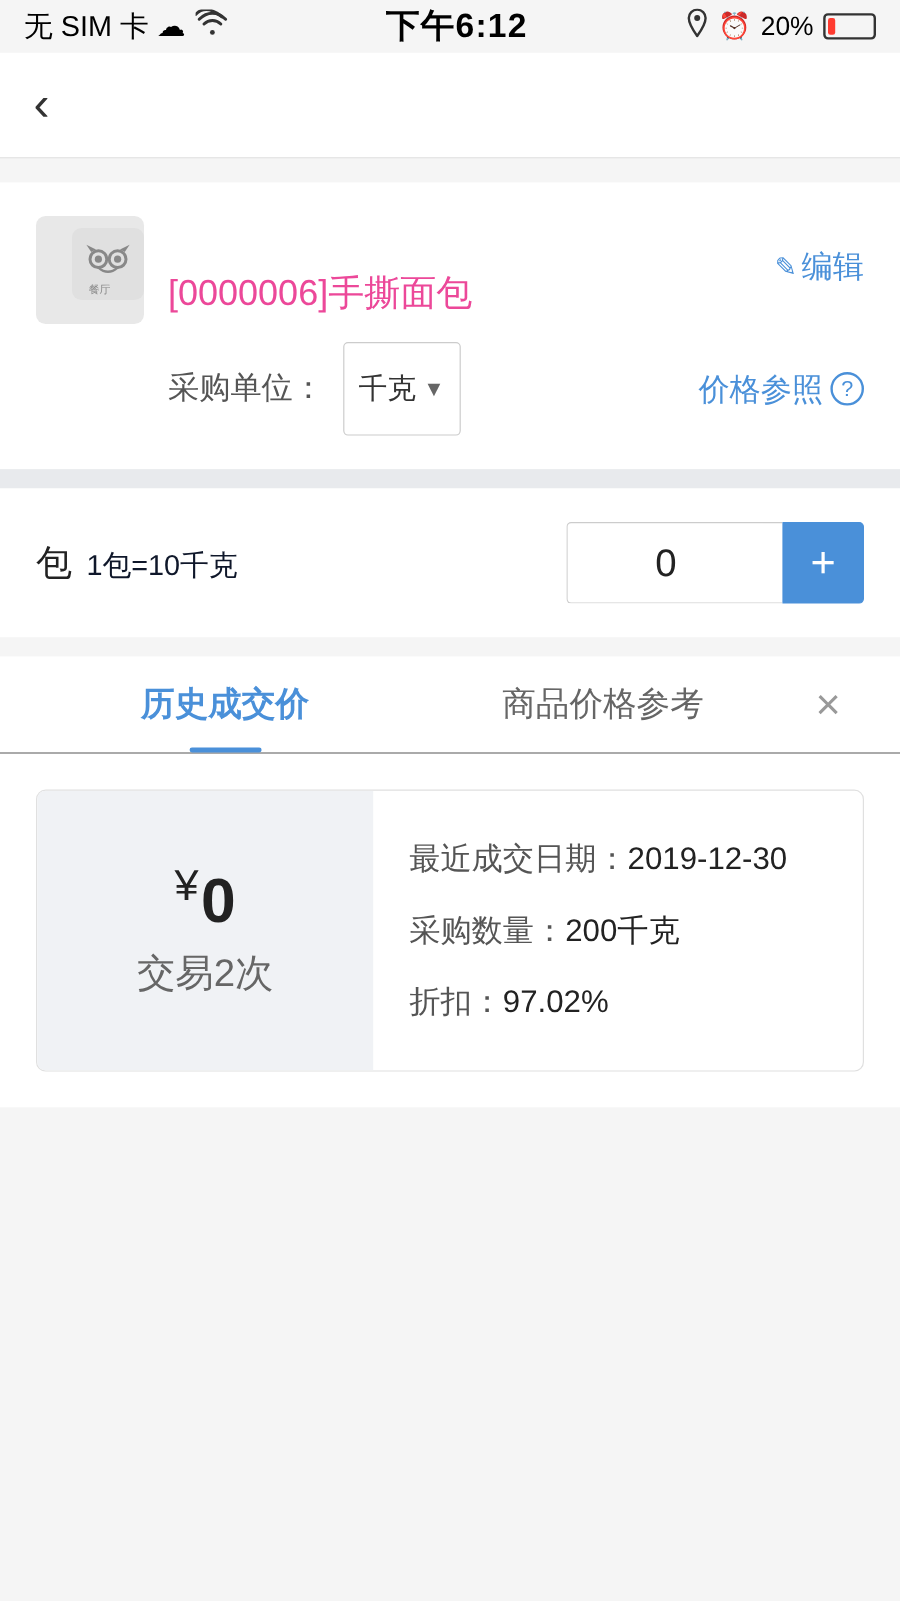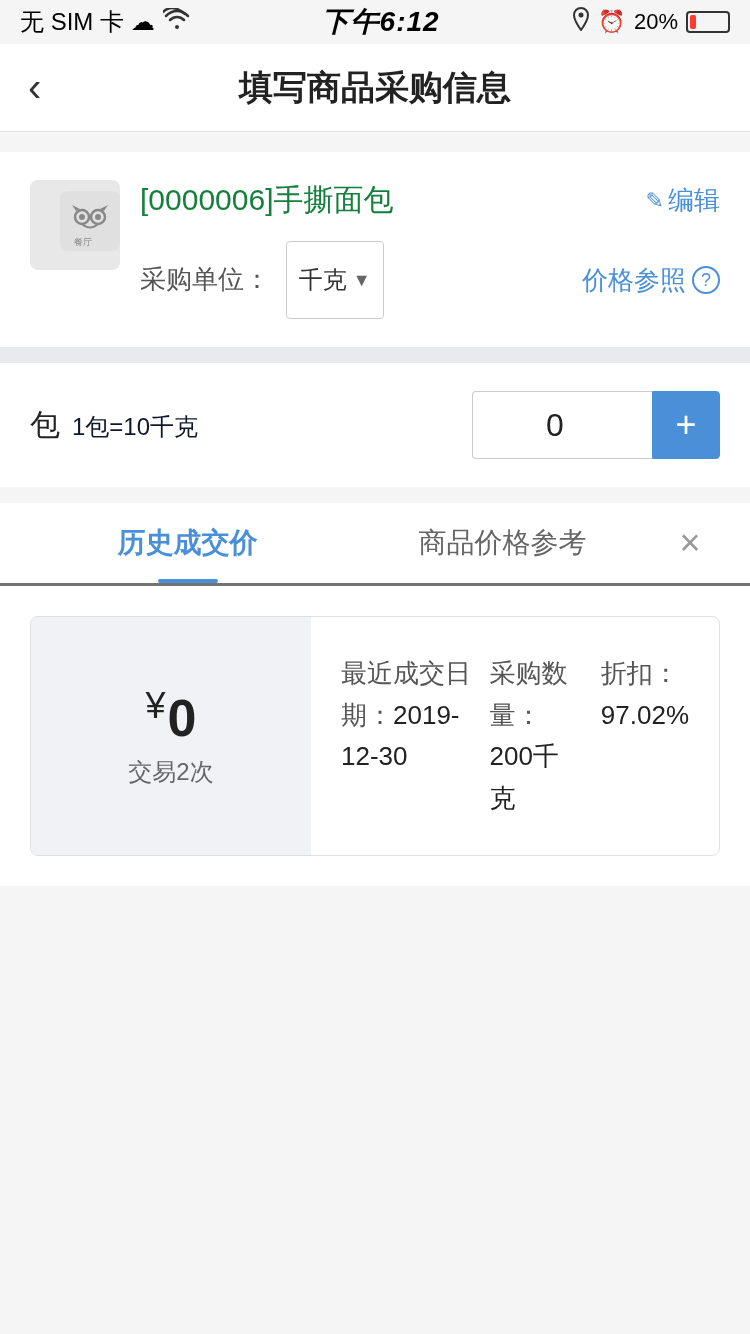--- a/index.html
+++ b/index.html
@@ -28,21 +28,20 @@
       display: flex;
       align-items: center;
       gap: 8px;
       font-size: 24px;
       text-align: right;
     }
     .status-center {
       font-size: 28px;
       font-weight: 600;
       letter-spacing: 1px;
-      font-style: italic;
     }
     .status-right {
       display: flex;
       align-items: center;
       gap: 8px;
       font-size: 22px;
     }
     .battery-body {
       width: 44px;
       height: 22px;
@@ -111,22 +110,23 @@
       flex: 1;
     }
     .product-header {
       display: flex;
       justify-content: space-between;
       align-items: center;
       margin-bottom: 20px;
     }
     .product-name {
       font-size: 30px;
-      color: #15803d;
+      color: #ec4899;
       font-weight: 500;
+      margin-top: 44px;
     }
     .product-edit {
       font-size: 26px;
       color: #4a90d9;
       display: flex;
       align-items: center;
       gap: 4px;
       cursor: pointer;
     }
     .edit-icon {
@@ -239,21 +239,21 @@
     }
 
     
     .tab-panel {
       background: #fff;
       margin-top: 16px;
     }
     .tab-header {
       display: flex;
       align-items: center;
-      border-bottom: 3px solid #737373;
+      border-bottom: 1px solid #737373;
       padding: 0 30px;
     }
     .tab-item {
       flex: 1;
       height: 80px;
       display: flex;
       flex-direction: column;
       align-items: center;
       justify-content: center;
       font-size: 28px;
@@ -311,28 +311,29 @@
       font-weight: 600;
       color: #222;
     }
     .history-price-symbol {
       font-size: 36px;
       font-weight: 400;
       vertical-align: super;
       margin-right: 2px;
     }
     .history-trade-count {
-      font-size: 24px;
+      font-size: 32px;
       color: #666;
       margin-top: 8px;
     }
     .history-detail-section {
       flex: 1;
       padding: 36px 30px;
       display: flex;
+      flex-direction: column;
       gap: 18px;
       justify-content: flex-start;
     }
     .history-detail-row {
       font-size: 26px;
       color: #333;
       line-height: 1.6;
     }
     .history-detail-label {
       color: #555;
@@ -376,21 +377,20 @@
     <span>
       <span class="battery-body">
         <span class="battery-fill"></span>
       </span>
     </span>
   </div>
 </div>
 
 <div class="nav-bar">
   <span class="nav-back">‹</span>
-  <span class="nav-title">填写商品采购信息</span>
 </div>
 
 <div class="product-card">
   <div class="product-thumb">
     <span class="product-thumb-icon">
       
       <svg width="60" height="60" viewBox="0 0 60 60" fill="none">
         <rect width="60" height="60" rx="8" fill="#e0e0e0"></rect>
         <circle cx="22" cy="26" r="7" stroke="#888" stroke-width="2.5" fill="none"></circle>
         <circle cx="38" cy="26" r="7" stroke="#888" stroke-width="2.5" fill="none"></circle>

